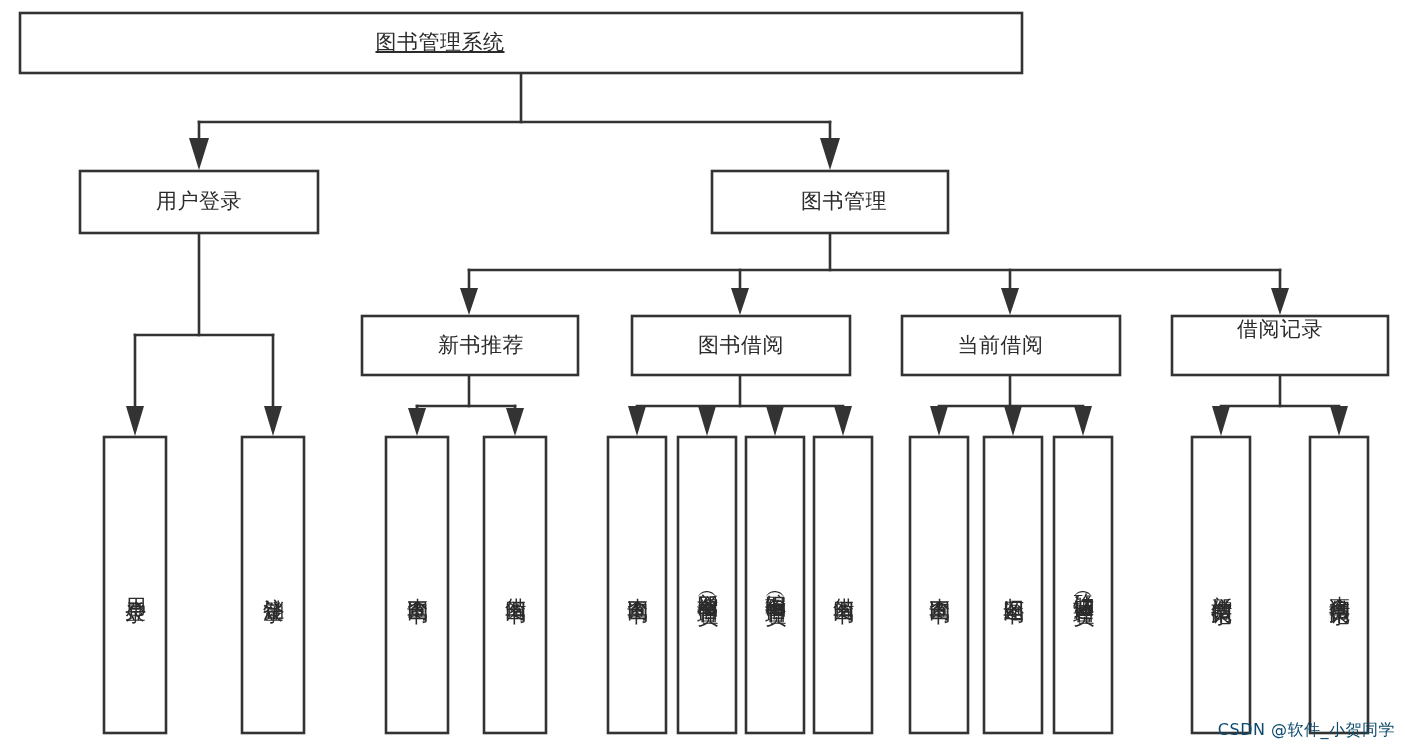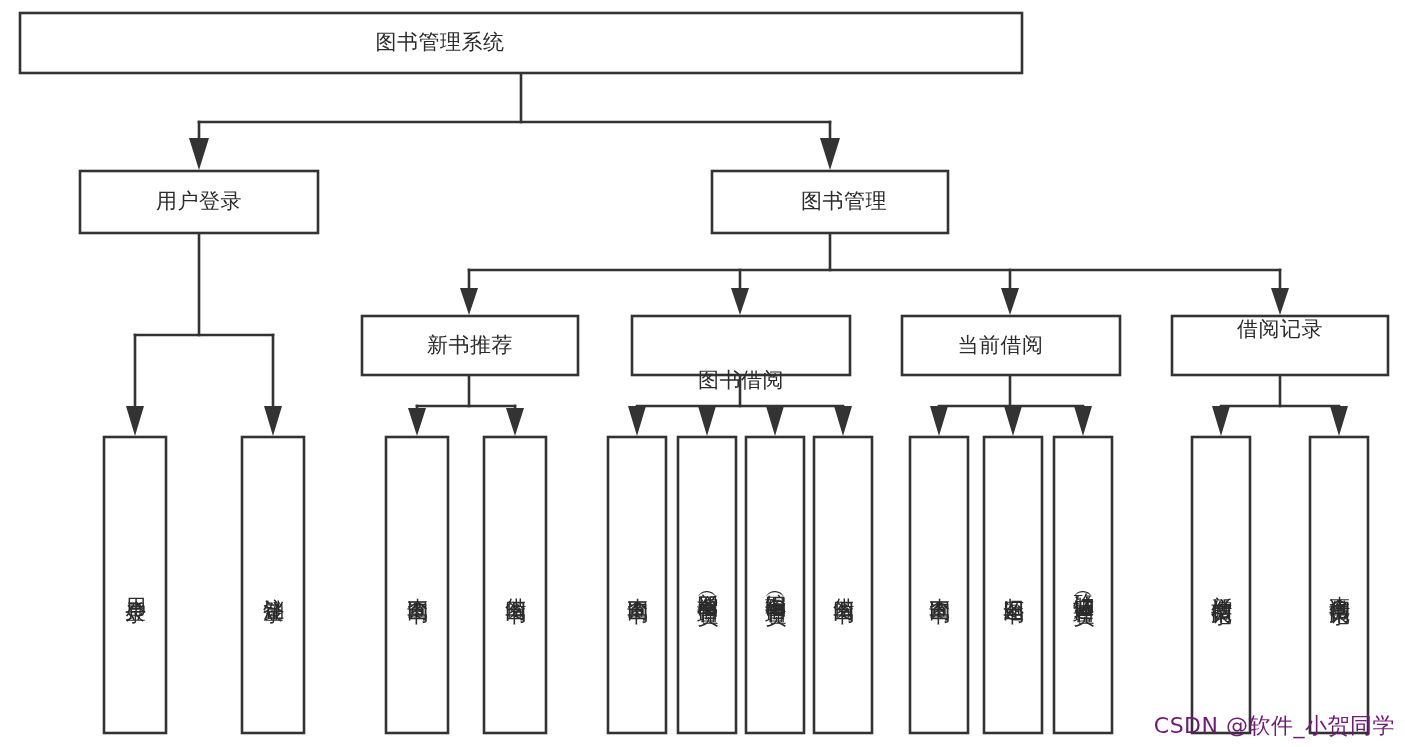--- a/index.html
+++ b/index.html
@@ -61,22 +61,22 @@
     text-orientation: upright;
     font-size: 21px;
     line-height: 1.22;
     letter-spacing: 2px;
     white-space: nowrap;
   }
   .watermark {
     position: absolute;
     right: 10px;
     bottom: 6px;
-    color: #701a75;
-    font-size: 22px;
+    color: #0c4a6e;
+    font-size: 16px;
     font-family: "DejaVu Sans", "Liberation Sans", sans-serif;
     white-space: nowrap;
     letter-spacing: 0.5px;
   }
 </style>
 </head>
 <body>
 
 <div id="diagram-root">
 
@@ -155,27 +155,27 @@
       <rect class="node-box" x="746" y="437" width="58" height="296"></rect>
       <rect class="node-box" x="814" y="437" width="58" height="296"></rect>
       <rect class="node-box" x="910" y="437" width="58" height="296"></rect>
       <rect class="node-box" x="984" y="437" width="58" height="296"></rect>
       <rect class="node-box" x="1054" y="437" width="58" height="296"></rect>
       <rect class="node-box" x="1192" y="437" width="58" height="296"></rect>
       <rect class="node-box" x="1310" y="437" width="58" height="296"></rect>
     </g>
   </svg>
 
-  <div class="node-label horizontal" style="left:20px; top:13px; width:840px; height:60px;">图书管理系统</div>
+  <div class="node-label horizontal" style="left:20px; top:13px; width:840px; height:60px;text-decoration:underline;">图书管理系统</div>
 
   <div class="node-label horizontal" style="left:80px; top:171px; width:238px; height:62px;">用户登录</div>
   <div class="node-label horizontal" style="left:712px; top:171px; width:264px; height:62px;">图书管理</div>
 
-  <div class="node-label horizontal" style="left:362px; top:316px; width:216px; height:59px;">新书推荐</div>
-  <div class="node-label horizontal" style="left:632px; top:316px; width:218px; height:59px;margin-top:35px;">图书借阅</div>
+  <div class="node-label horizontal" style="left:362px; top:316px; width:216px; height:59px;padding-left:11px;">新书推荐</div>
+  <div class="node-label horizontal" style="left:632px; top:316px; width:218px; height:59px;">图书借阅</div>
   <div class="node-label horizontal" style="left:902px; top:316px; width:197px; height:59px;">当前借阅</div>
   <div class="node-label horizontal" style="left:1172px; top:300px; width:216px; height:59px;">借阅记录</div>
 
   <div class="node-label vertical" style="left:104px; top:437px; width:62px; height:296px;">用户登录</div>
   <div class="node-label vertical" style="left:242px; top:437px; width:62px; height:296px;">注销登录</div>
   <div class="node-label vertical" style="left:386px; top:437px; width:62px; height:296px;">查询图书</div>
   <div class="node-label vertical" style="left:484px; top:437px; width:62px; height:296px;">借阅图书</div>
   <div class="node-label vertical" style="left:608px; top:437px; width:58px; height:296px;">查询图书</div>
   <div class="node-label vertical" style="left:678px; top:437px; width:58px; height:296px;">新增图书（管理员）</div>
   <div class="node-label vertical" style="left:746px; top:437px; width:58px; height:296px;">编辑图书（管理员）</div>

